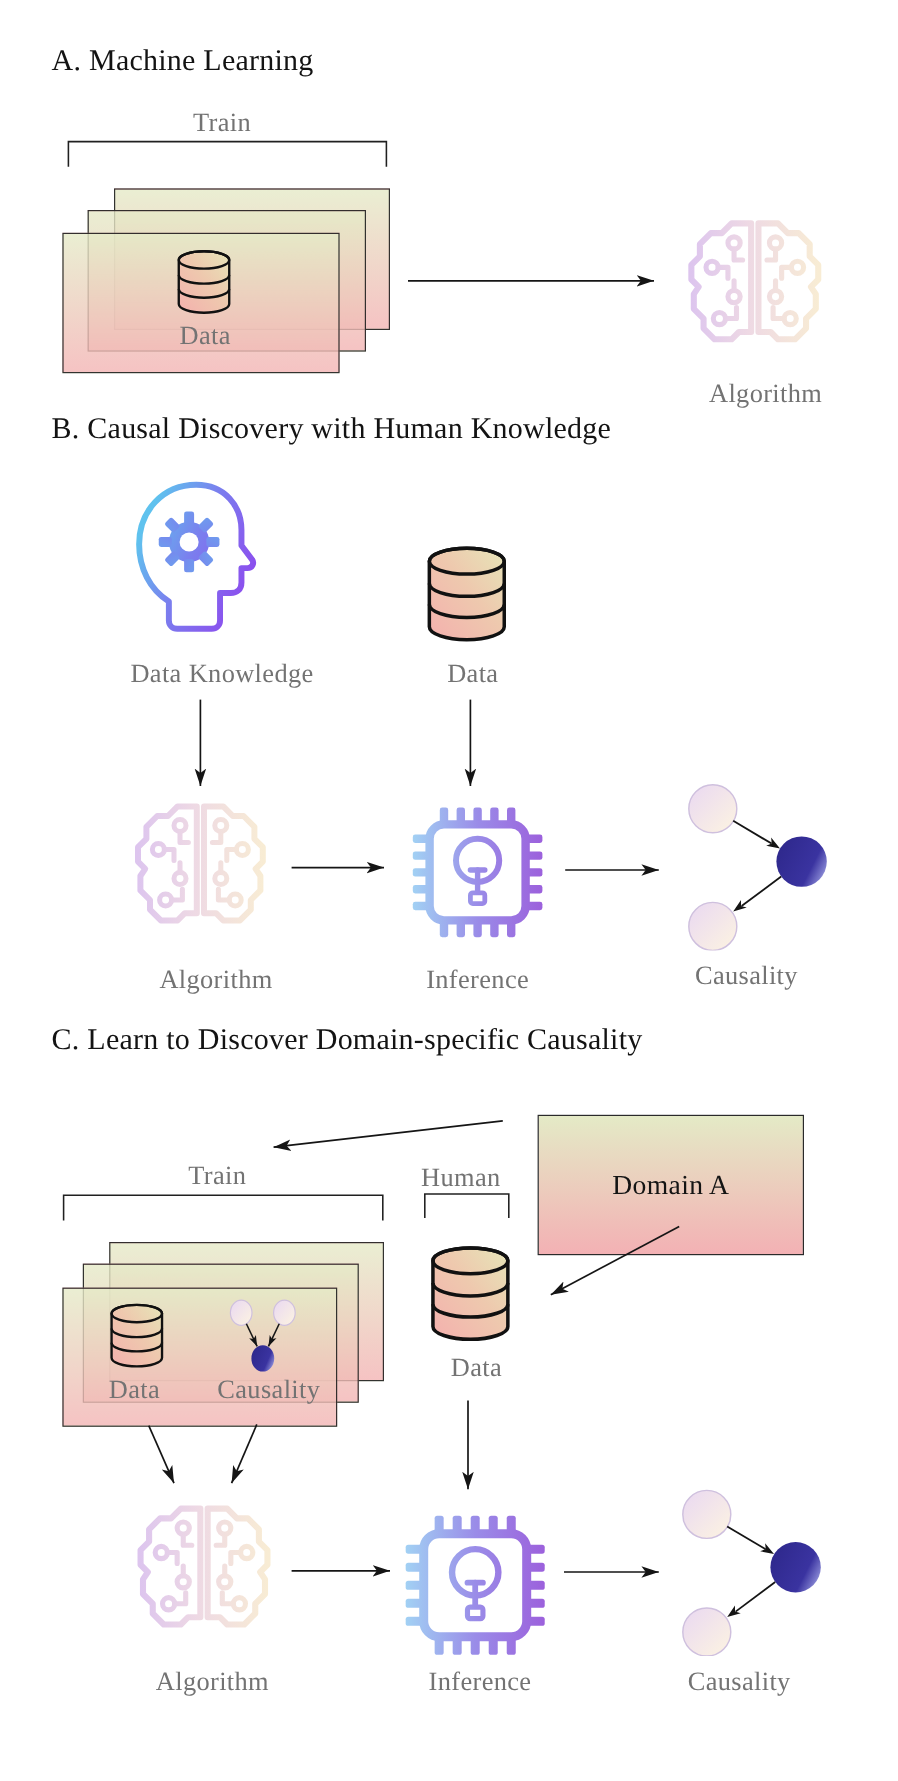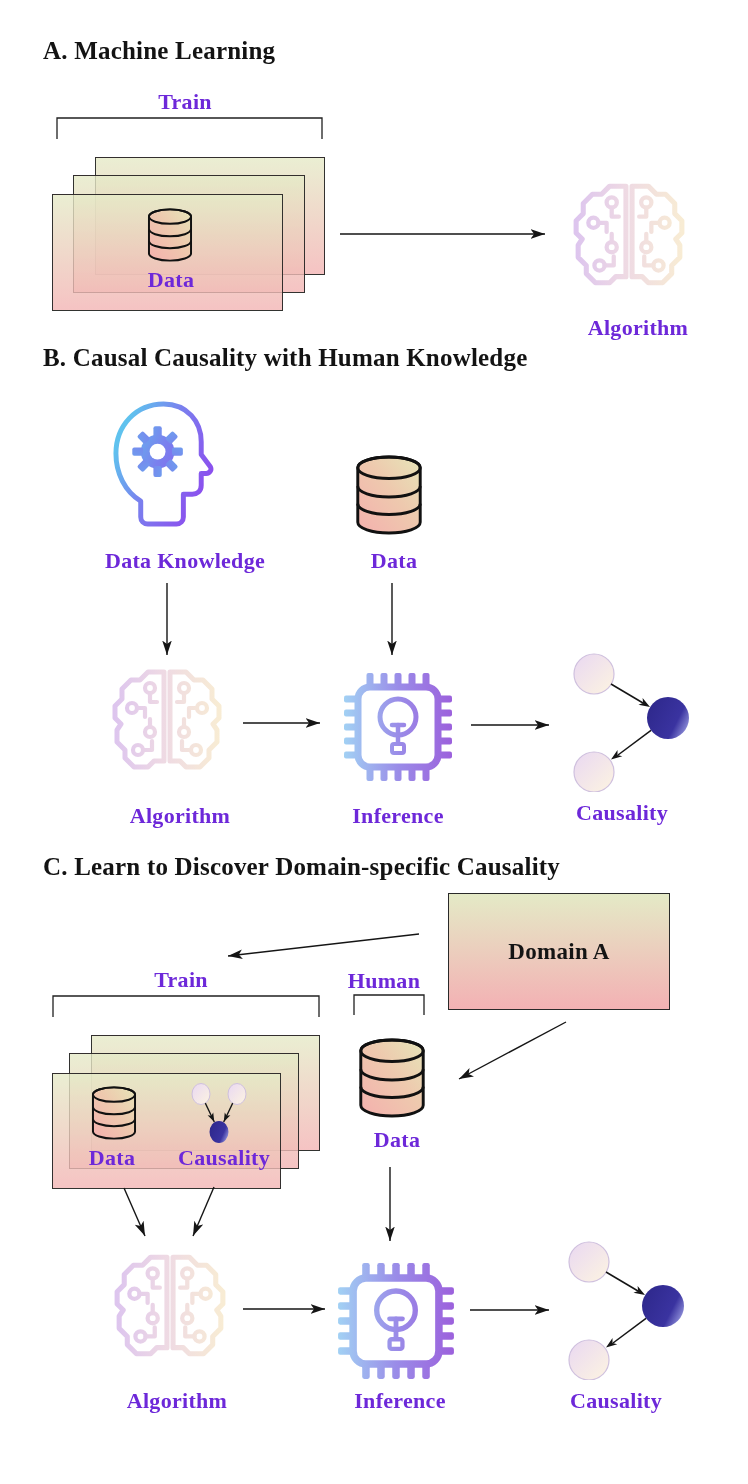--- a/index.html
+++ b/index.html
@@ -1,25 +1,25 @@
 <!DOCTYPE html>
 <html><head>
 <meta charset="utf-8">
 <style>
   html,body{margin:0;padding:0;background:#ffffff;}
   .fig{position:relative;width:748px;height:1484px;background:#ffffff;overflow:hidden;
-       font-family:"Liberation Serif","DejaVu Serif",serif;font-weight:bold;}
+       font-family:"Liberation Serif","DejaVu Serif",serif;}
   .title{position:absolute;left:43px;font-size:25px;color:#131313;letter-spacing:.2px;white-space:nowrap;}
-  .lbl{position:absolute;transform:translateX(-50%);font-size:22px;color:#6d28d9;
+  .lbl{position:absolute;transform:translateX(-50%);font-size:22px;color:#737373;
        letter-spacing:.3px;white-space:nowrap;}
   .grect{position:absolute;border:1.2px solid rgba(30,30,30,.9);
          background:linear-gradient(180deg,rgba(229,234,199,.8) 0%,rgba(243,180,180,.8) 100%);}
   .domainbox{position:absolute;border:1.4px solid #2a2a2a;
          background:linear-gradient(180deg,#e4eac6 0%,#f3b1b4 100%);
-         display:flex;align-items:center;justify-content:center;}
+         display:flex;align-items:center;justify-content:center;margin-top:36px;}
   .domainbox .dlabel{font-size:23px;color:#141414;letter-spacing:.3px;}
   .icon{position:absolute;}
   .overlay{position:absolute;left:0;top:0;pointer-events:none;}
   .defs{position:absolute;width:0;height:0;}
 </style>
 </head>
 <body>
 
 <div class="fig">
 
@@ -158,21 +158,21 @@
   <svg class="icon" style="left:147px;top:208px" width="46" height="54" viewBox="0 0 70 82">
       <use href="#sym-db"></use>
     </svg>
   <div class="lbl" style="left:171px;top:267px">Data</div>
 
   <svg class="icon" style="left:568px;top:176px" width="122" height="122" viewBox="0 0 120 120">
       <use href="#sym-brain"></use>
     </svg>
   <div class="lbl" style="left:638px;top:315px">Algorithm</div>
 
-  <div class="title" style="top:344px">B. Causal Causality with Human Knowledge</div>
+  <div class="title" style="top:344px">B. Causal Discovery with Human Knowledge</div>
 
   <svg class="icon" style="left:108px;top:398px" width="119" height="131" viewBox="0 0 120 132">
       <use href="#sym-head"></use>
     </svg>
   <div class="lbl" style="left:185px;top:548px">Data Knowledge</div>
 
   <svg class="icon" style="left:354px;top:455px" width="70" height="80" viewBox="0 0 70 82">
       <use href="#sym-db"></use>
     </svg>
   <div class="lbl" style="left:394px;top:548px">Data</div>

